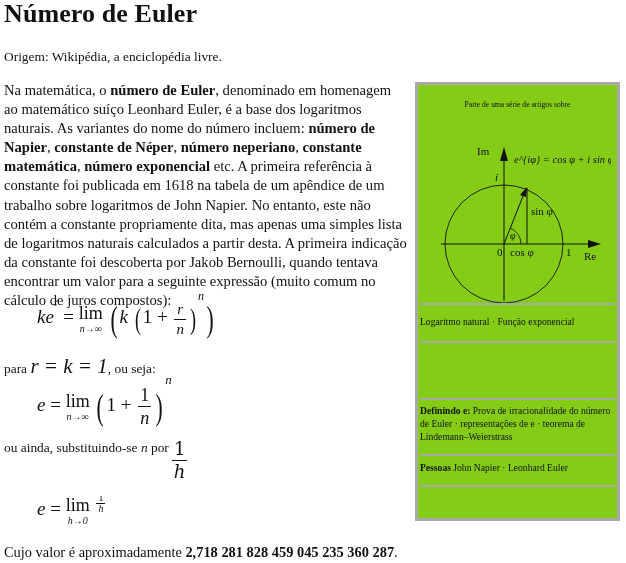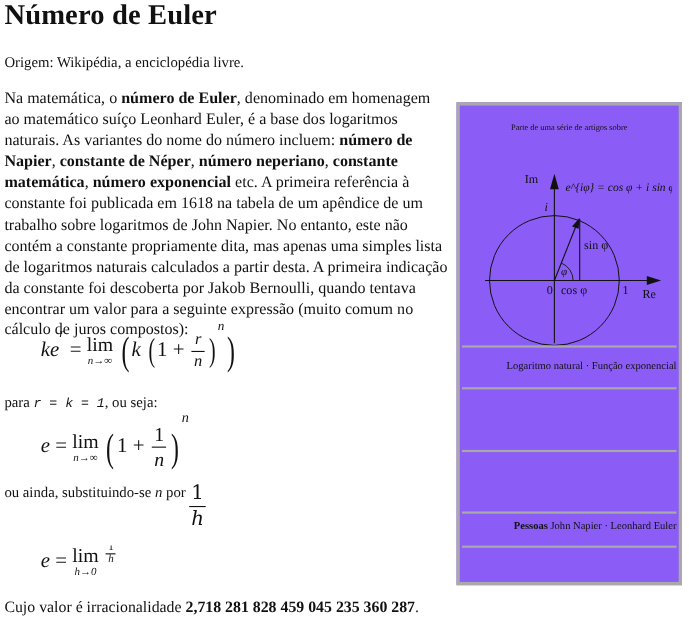--- a/index.html
+++ b/index.html
@@ -40,34 +40,34 @@
     position: absolute; left: 4px; font-size: 13.4px; line-height: 16px;
   }
   .final {
     position: absolute; left: 4px; top: 543px; font-size: 14.4px; line-height: 18px;
   }
   .final b { font-weight: bold; }
 
   
   .sidebox {
     position: absolute; left: 415px; top: 82px; width: 199px; height: 433px;
-    border: 3px solid #a9a9a9; background: #8b5cf6; margin-top: 11px;
+    border: 3px solid #a9a9a9; background: #84cc16;
   }
   .sb-pre {
     position: absolute; left: 0; right: 0; top: 15px; text-align: center;
     font-size: 7.6px; line-height: 9px;
   }
   .sb-title {
     position: absolute; left: 0; right: 0; top: 24px; text-align: center;
     font-size: 15.5px; line-height: 18px;
   }
   .diagram { position: absolute; left: 13px; top: 50px; width: 180px; height: 170px; }
   .sb-sep { position: absolute; left: 2px; right: 2px; height: 0; border-top: 2px solid #a9a9a9; }
   .sb-sec {
-    position: absolute; left: 2px; right: 2px; text-align: right;
+    position: absolute; left: 2px; right: 2px; text-align: left;
     font-size: 9.6px; line-height: 13px;
   }
   .sb-sec b { font-weight: bold; }
 </style>
 </head>
 <body>
 
 <h1 class="title">Número de Euler</h1>
 <div class="origin">Origem: Wikipédia, a enciclopédia livre.</div>
 
@@ -87,21 +87,21 @@
   <span class="rm">+</span>
   <span class="frac">
       <span class="num it">r</span>
       <span class="bar"></span>
       <span class="den it">n</span>
     </span><span class="paren small">)</span><sup class="exp" style="top:-12px;">n</sup><span class="paren">)</span>
 </div>
 
 <div class="line-text" style="top:358px;">
   <span>para</span>
-  <span class="it" style="font-family:Liberation Mono, monospace; font-size:12px;">r = k = 1</span><span>, ou seja:</span>
+  <span class="it" style="font-family:Liberation Serif, serif; font-size:21px;">r = k = 1</span><span>, ou seja:</span>
 </div>
 
 <div class="mathblock" style="left:37px; top:386px; font-size:19px;">
   <span class="it">e</span>
   <span class="rm">=</span>
   <span class="lim">
       <span class="top">lim</span>
       <span class="sub">n→∞</span>
     </span>
   <span class="paren">(</span><span class="rm">1</span>
@@ -130,21 +130,21 @@
       <span class="sub">h→0</span>
     </span>
   <span class="frac" style="vertical-align:top; position:relative; top:-3px;">
       <span class="num rm" style="font-size:10px;">1</span>
       <span class="bar" style="margin:0;"></span>
       <span class="den it" style="font-size:10px;">h</span>
     </span>
 </div>
 
 <div class="final">
-  <span>Cujo valor é irracionalidade </span><b>2,718 281 828 459 045 235 360 287</b><span>.</span>
+  <span>Cujo valor é aproximadamente </span><b>2,718 281 828 459 045 235 360 287</b><span>.</span>
 </div>
 
 <div class="sidebox">
   <div class="sb-pre">Parte de uma série de artigos sobre</div>
 
   <svg class="diagram" viewBox="0 0 180 170" width="180" height="170">
 
     <line x1="10" y1="109" x2="159" y2="109" stroke="#111" stroke-width="1"></line>
     <polygon points="170,109 157,105 157,113" fill="#111"></polygon>
     <line x1="73" y1="22" x2="73" y2="166" stroke="#111" stroke-width="1"></line>
@@ -170,20 +170,23 @@
   </svg>
 
   <div class="sb-sep" style="top:218px;"></div>
   <div class="sb-sec" style="top:230px;">
     <span>Logaritmo natural · Função exponencial</span>
   </div>
 
   <div class="sb-sep" style="top:256px;"></div>
 
   <div class="sb-sep" style="top:313px;"></div>
+  <div class="sb-sec" style="top:319px;">
+    <b>Definindo e:</b><span> Prova de irracionalidade do número de Euler  · representações de e · teorema de Lindemann–Weierstrass</span>
+  </div>
 
   <div class="sb-sep" style="top:369px;"></div>
   <div class="sb-sec" style="top:376px;">
     <b>Pessoas</b><span> John Napier  · Leonhard Euler</span>
   </div>
 
   <div class="sb-sep" style="top:400px;"></div>
 </div>
 
 </body></html>

